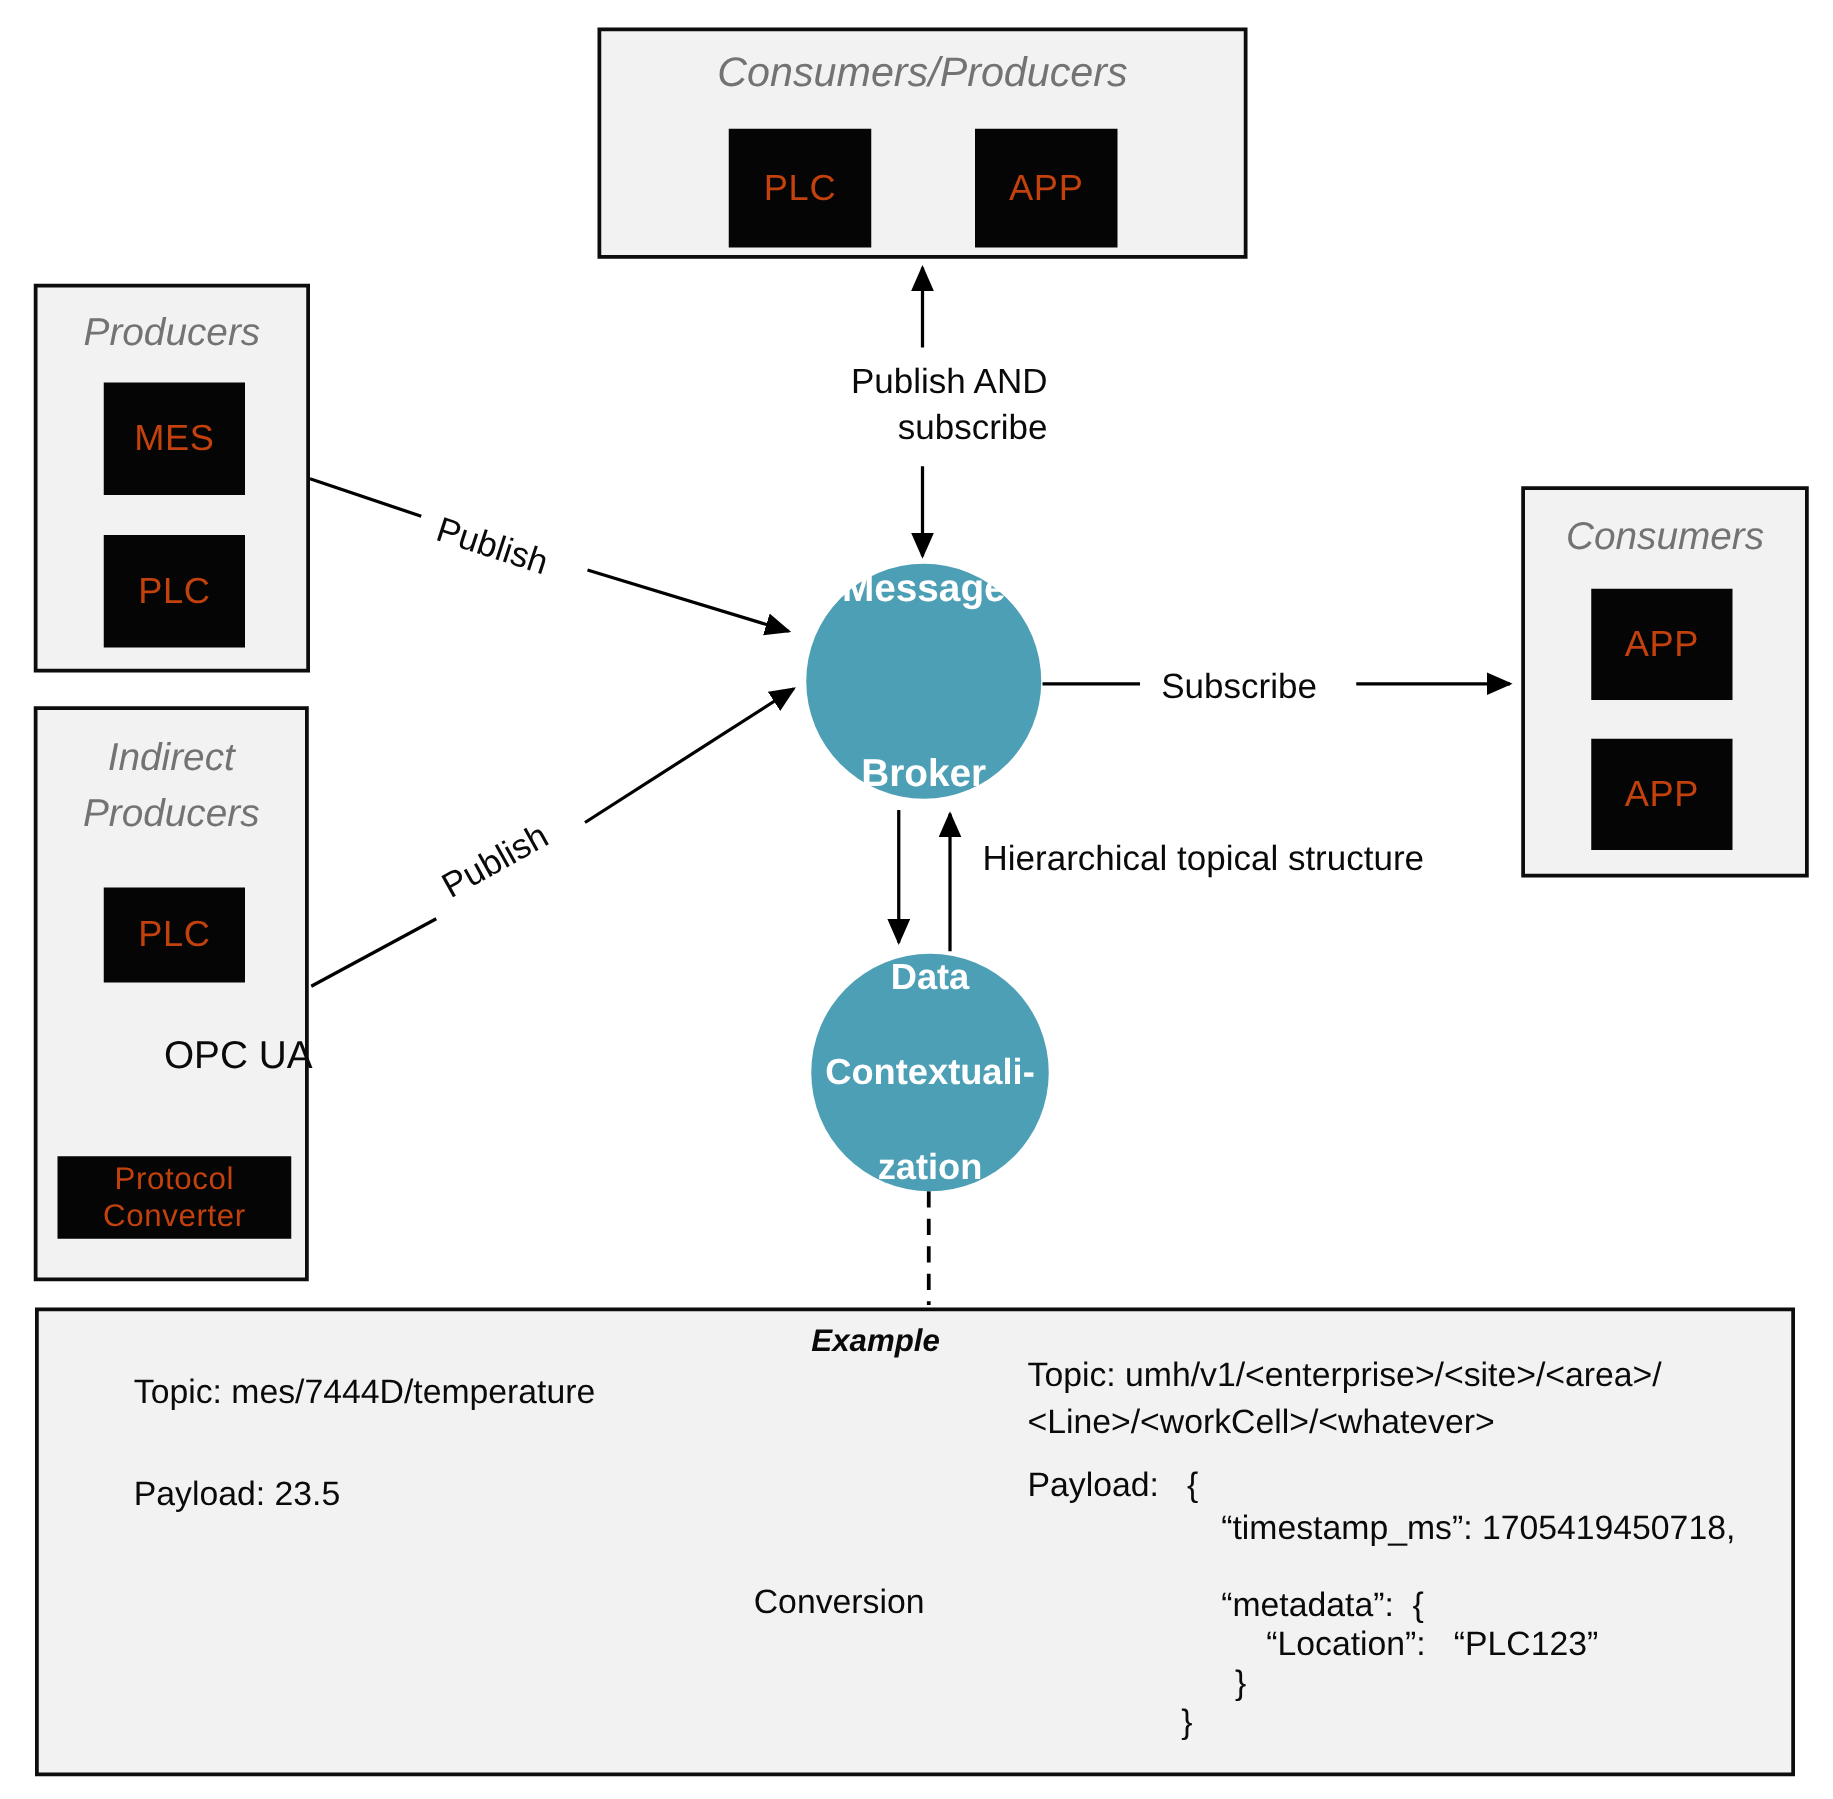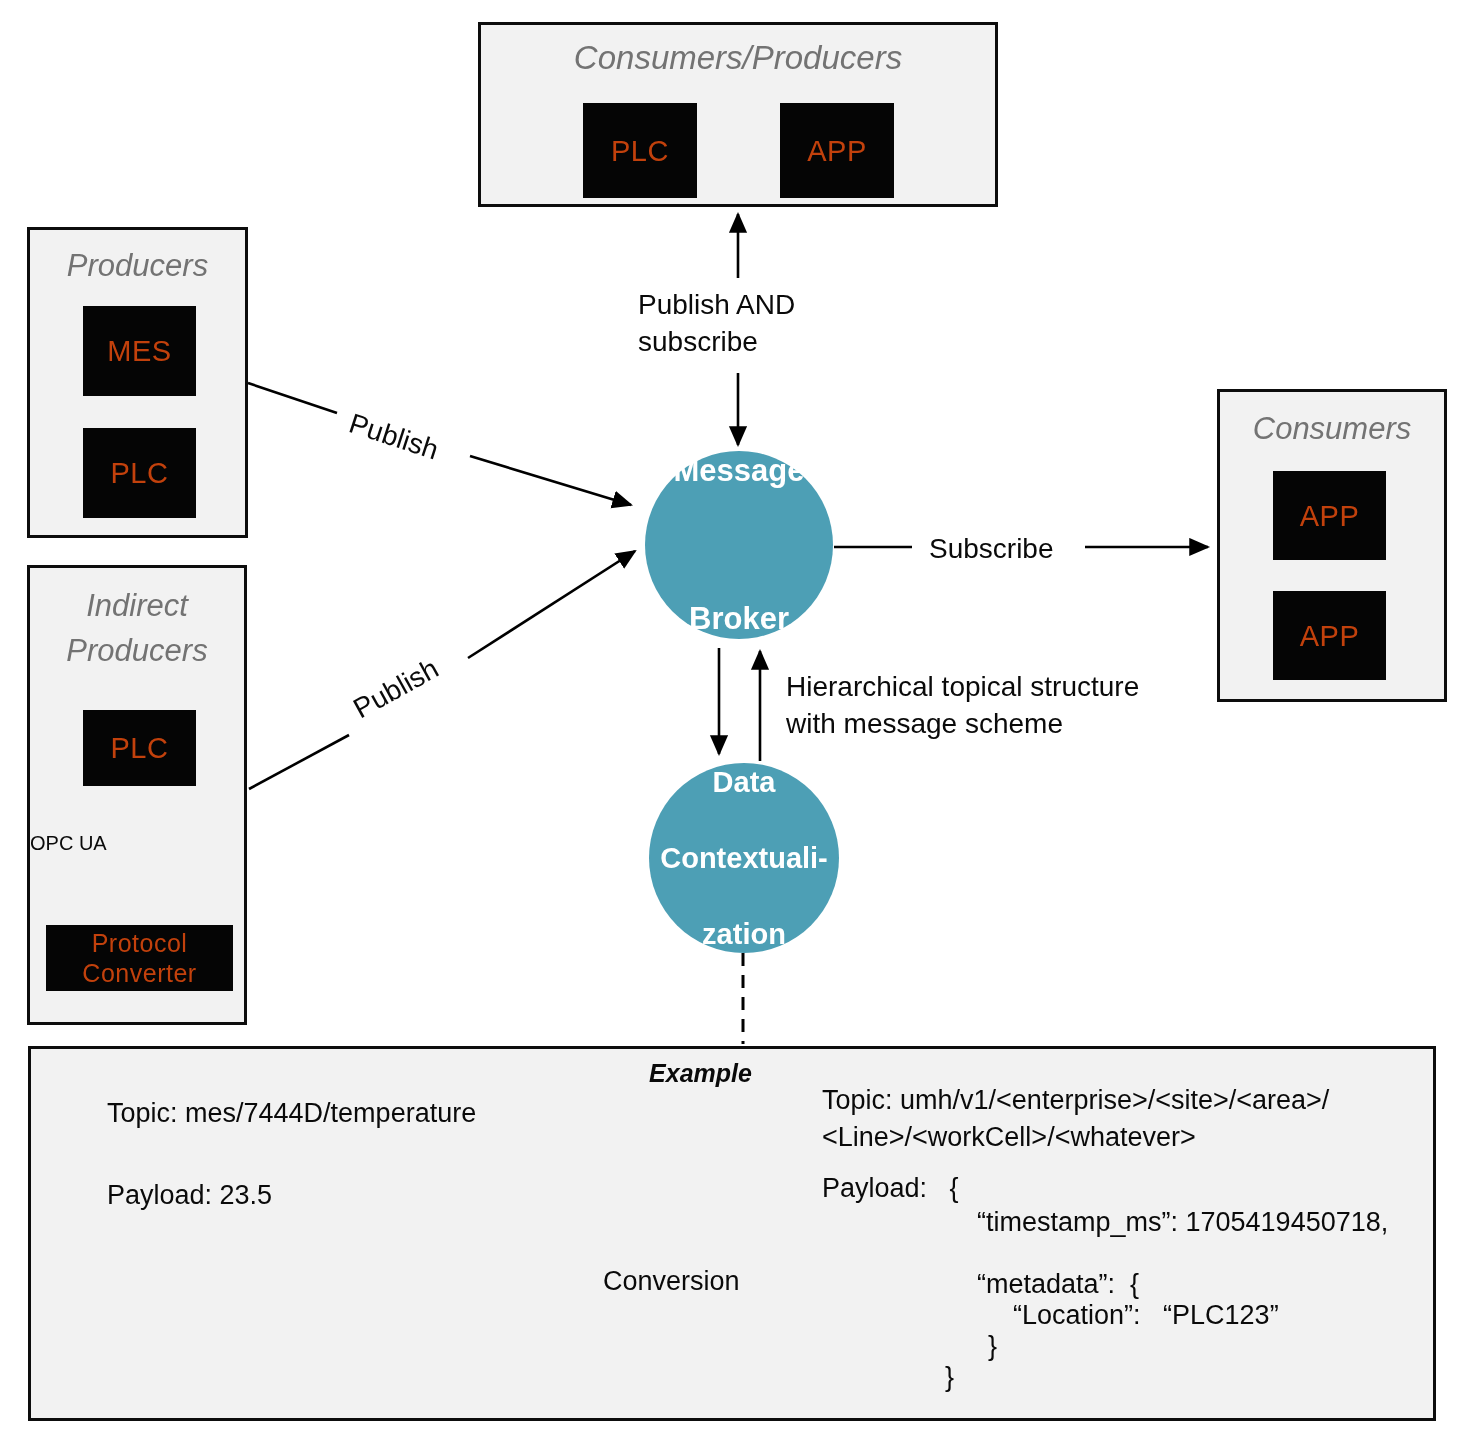--- a/index.html
+++ b/index.html
@@ -22,21 +22,21 @@
   }
   .circle{
     position:absolute;border-radius:50%;background:#4d9fb5;color:#fff;
     display:flex;flex-direction:column;align-items:center;justify-content:space-between;
     font-weight:bold;text-align:center;
   }
   .circle span{display:block;}
   #broker{left:645px;top:451px;width:188px;height:188px;font-size:31px;line-height:40px;}
   #datactx{left:649px;top:763px;width:190px;height:190px;font-size:29px;line-height:38px;}
   .lbl{position:absolute;font-size:28px;line-height:37px;color:#0a0a0a;white-space:nowrap;}
-  .lbl.center{text-align:left;}
+  .lbl.center{text-align:right;}
   .rot{transform-origin:center center;}
   svg.connectors{position:absolute;left:0;top:0;pointer-events:none;}
   .exline{position:absolute;font-size:27px;line-height:30px;color:#0a0a0a;white-space:pre;}
   .exline.bold{font-weight:bold;font-size:25px;font-style:italic;}
 </style>
 </head>
 <body>
 
 <div id="canvas">
 
@@ -78,21 +78,21 @@
 
   <div class="gbox" style="left:27px;top:227px;width:221px;height:311px;">
     <div class="gtitle" style="top:13px;">Producers</div>
     <div class="chip" style="left:53px;top:76px;width:113px;height:90px;">MES</div>
     <div class="chip" style="left:53px;top:198px;width:113px;height:90px;">PLC</div>
   </div>
 
   <div class="gbox" style="left:27px;top:565px;width:220px;height:460px;">
     <div class="gtitle" style="top:15px;left:20px;right:20px;">Indirect Producers</div>
     <div class="chip" style="left:53px;top:142px;width:113px;height:76px;">PLC</div>
-    <div class="lbl center" style="left:0;width:220px;top:257px;font-size:20px;">OPC UA</div>
+    <div class="lbl center" style="left:0;width:220px;top:257px;font-size:31px;">OPC UA</div>
     <div class="chip" style="left:16px;top:357px;width:187px;height:66px;font-size:25px;line-height:30px;padding:2px 28px;box-sizing:border-box;">Protocol Converter</div>
   </div>
 
   <div class="gbox" style="left:1217px;top:389px;width:230px;height:313px;">
     <div class="gtitle" style="top:14px;">Consumers</div>
     <div class="chip" style="left:53px;top:79px;width:113px;height:89px;">APP</div>
     <div class="chip" style="left:53px;top:199px;width:113px;height:89px;">APP</div>
   </div>
 
   <div class="circle" id="broker">
@@ -113,21 +113,20 @@
 
   <div class="lbl rot" style="left:348px;top:418px;transform:rotate(18deg);">Publish</div>
 
   <div class="lbl rot" style="left:350px;top:670px;transform:rotate(-29deg);">Publish</div>
 
   <div class="lbl" style="left:929px;top:530px;">Subscribe</div>
 
 
   <div class="lbl" style="left:786px;top:668px;">
     <div>Hierarchical topical structure</div>
-    <div>with message scheme</div>
   </div>
 
   <div class="gbox" style="left:28px;top:1046px;width:1408px;height:375px;"></div>
 
   <div class="exline bold" style="left:628px;top:1058px;width:145px;text-align:center;">Example</div>
 
   <div class="exline" style="left:107px;top:1098px;">Topic: mes/7444D/temperature</div>
   <div class="exline" style="left:107px;top:1180px;">Payload: 23.5</div>
 
   <div class="exline" style="left:603px;top:1266px;">Conversion</div>

